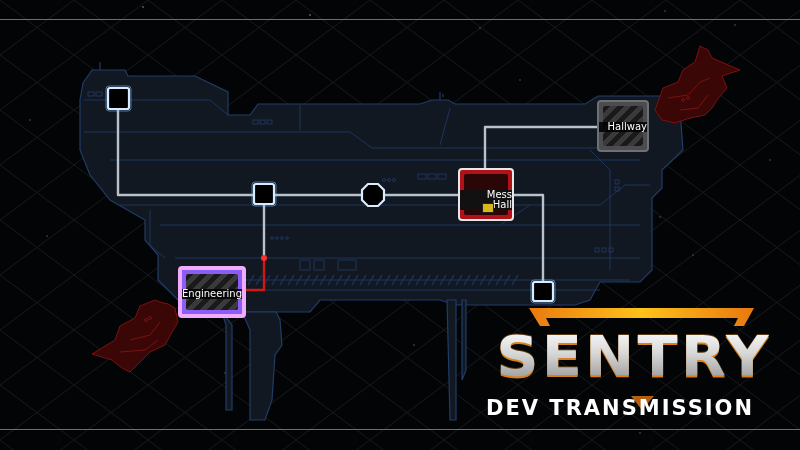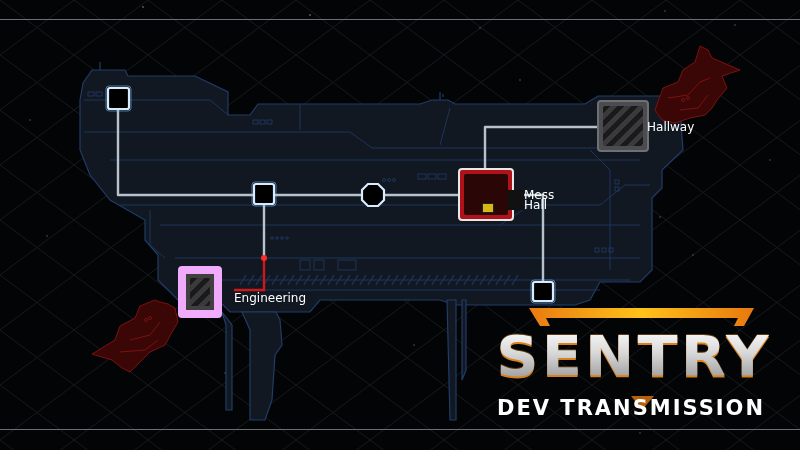--- a/index.html
+++ b/index.html
@@ -1,28 +1,28 @@
 <!DOCTYPE html>
 <html><head>
 <meta charset="utf-8">
 <style>
   html, body { margin:0; padding:0; background:#000; }
   body { width:800px; height:450px; overflow:hidden; position:relative; font-family:"DejaVu Sans", sans-serif; }
   #scene { position:absolute; left:0; top:0; width:800px; height:450px; background:#030405; }
   svg { position:absolute; left:0; top:0; }
   .room { position:absolute; box-sizing:border-box; }
-  .room-label { position:absolute; left:0; right:0; text-align:right; color:#fff; font-family:"DejaVu Sans", sans-serif; font-size:12px; line-height:10px; background:rgba(0,0,0,0.85);margin-left:48px; }
+  .room-label { position:absolute; left:0; right:0; text-align:right; color:#fff; font-family:"DejaVu Sans", sans-serif; font-size:10px; line-height:10px; background:rgba(0,0,0,0.85); }
   .logo { position:absolute; left:484px; top:304px; width:300px; height:120px; }
   .logo-title { position:absolute; left:0; top:22px; width:300px; text-align:center;
      font-family:"DejaVu Sans", sans-serif; font-weight:bold; font-size:56px; letter-spacing:3px;
      background:linear-gradient(#ffffff 0%, #d8d8d8 45%, #8e8e8e 100%);
      -webkit-background-clip:text; background-clip:text; color:transparent;
      text-shadow:none; transform:scaleX(1.05); line-height:60px;
      filter:drop-shadow(0 2px 0 #d9801a) drop-shadow(0 -1px 0 #5a3a10); }
-  .logo-sub { position:absolute; left:2px; top:92px; width:290px; text-align:center; color:#fff;
+  .logo-sub { position:absolute; left:2px; top:92px; width:290px; color:#fff;
      font-family:"DejaVu Sans", sans-serif; font-weight:bold; font-size:21px; letter-spacing:2px; line-height:24px; }
 </style>
 </head>
 <body>
 
 <div id="scene">
 
   <svg width="800" height="450" viewBox="0 0 800 450">
     <defs>
       <pattern id="diag" width="74" height="55" patternUnits="userSpaceOnUse">
@@ -148,21 +148,21 @@
       <path d="M368 184 L378 184 L384 190 L384 200 L378 206 L368 206 L362 200 L362 190 Z"></path>
       <rect x="533" y="282" width="20" height="19" rx="2"></rect>
     </g>
     <g fill="none" stroke="#7fc4ff" stroke-width="0.8" opacity="0.7">
       <rect x="106" y="86" width="25" height="25" rx="3"></rect>
       <rect x="252" y="182" width="24" height="24" rx="3"></rect>
       <rect x="531" y="280" width="24" height="23" rx="3"></rect>
     </g>
   </svg>
 
-  <div class="room" style="left:178px; top:266px; width:44px; height:52px; background:#404040; border:8px solid #f0abfc; border-radius:4px;">
+  <div class="room" style="left:178px; top:266px; width:68px; height:52px; background:#8b5cf6; border:4px solid #f0abfc; border-radius:4px;">
     <div style="position:absolute; left:4px; top:4px; right:4px; bottom:4px; border-radius:2px;
       background:repeating-linear-gradient(135deg,#1a1a1a 0 5px,#3a3a3c 5px 10px);"></div>
     <div class="room-label" style="top:19px;">Engineering</div>
   </div>
 
   <div class="room" style="left:597px; top:100px; width:52px; height:52px; background:#4a4c4f; border:2px solid #6e7074; border-radius:4px;">
     <div style="position:absolute; left:4px; top:4px; right:4px; bottom:4px; border-radius:2px;
       background:repeating-linear-gradient(135deg,#1a1a1a 0 5px,#3a3a3c 5px 10px);"></div>
     <div class="room-label" style="top:20px;">Hallway</div>
   </div>

